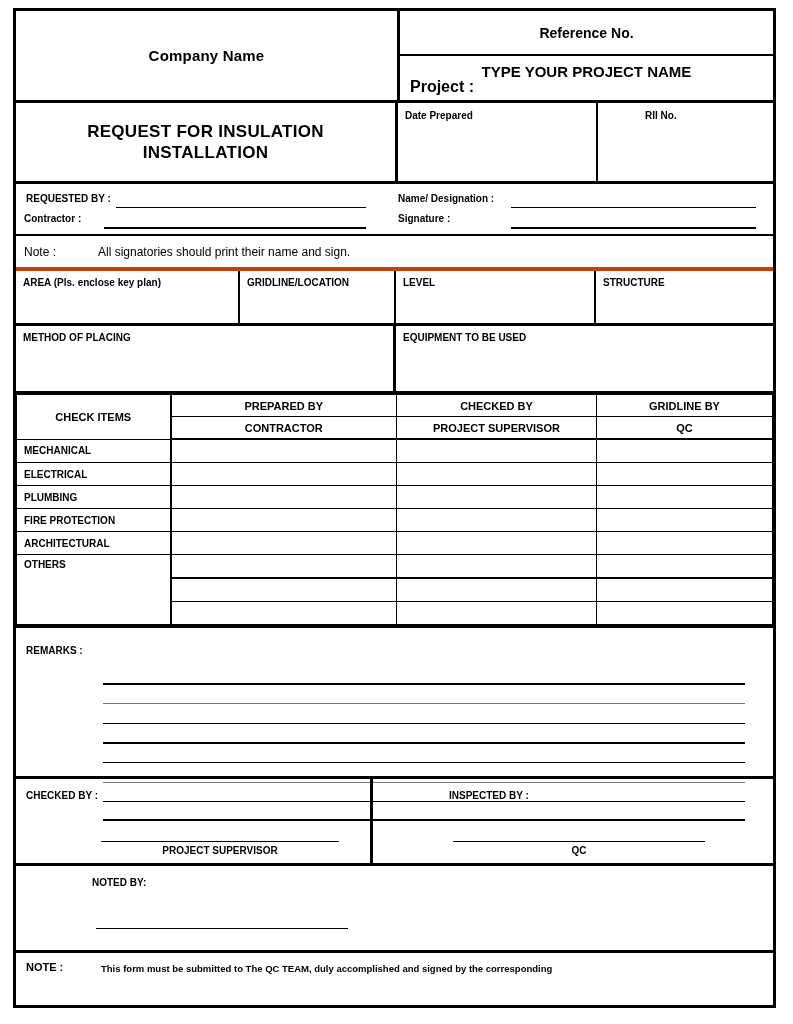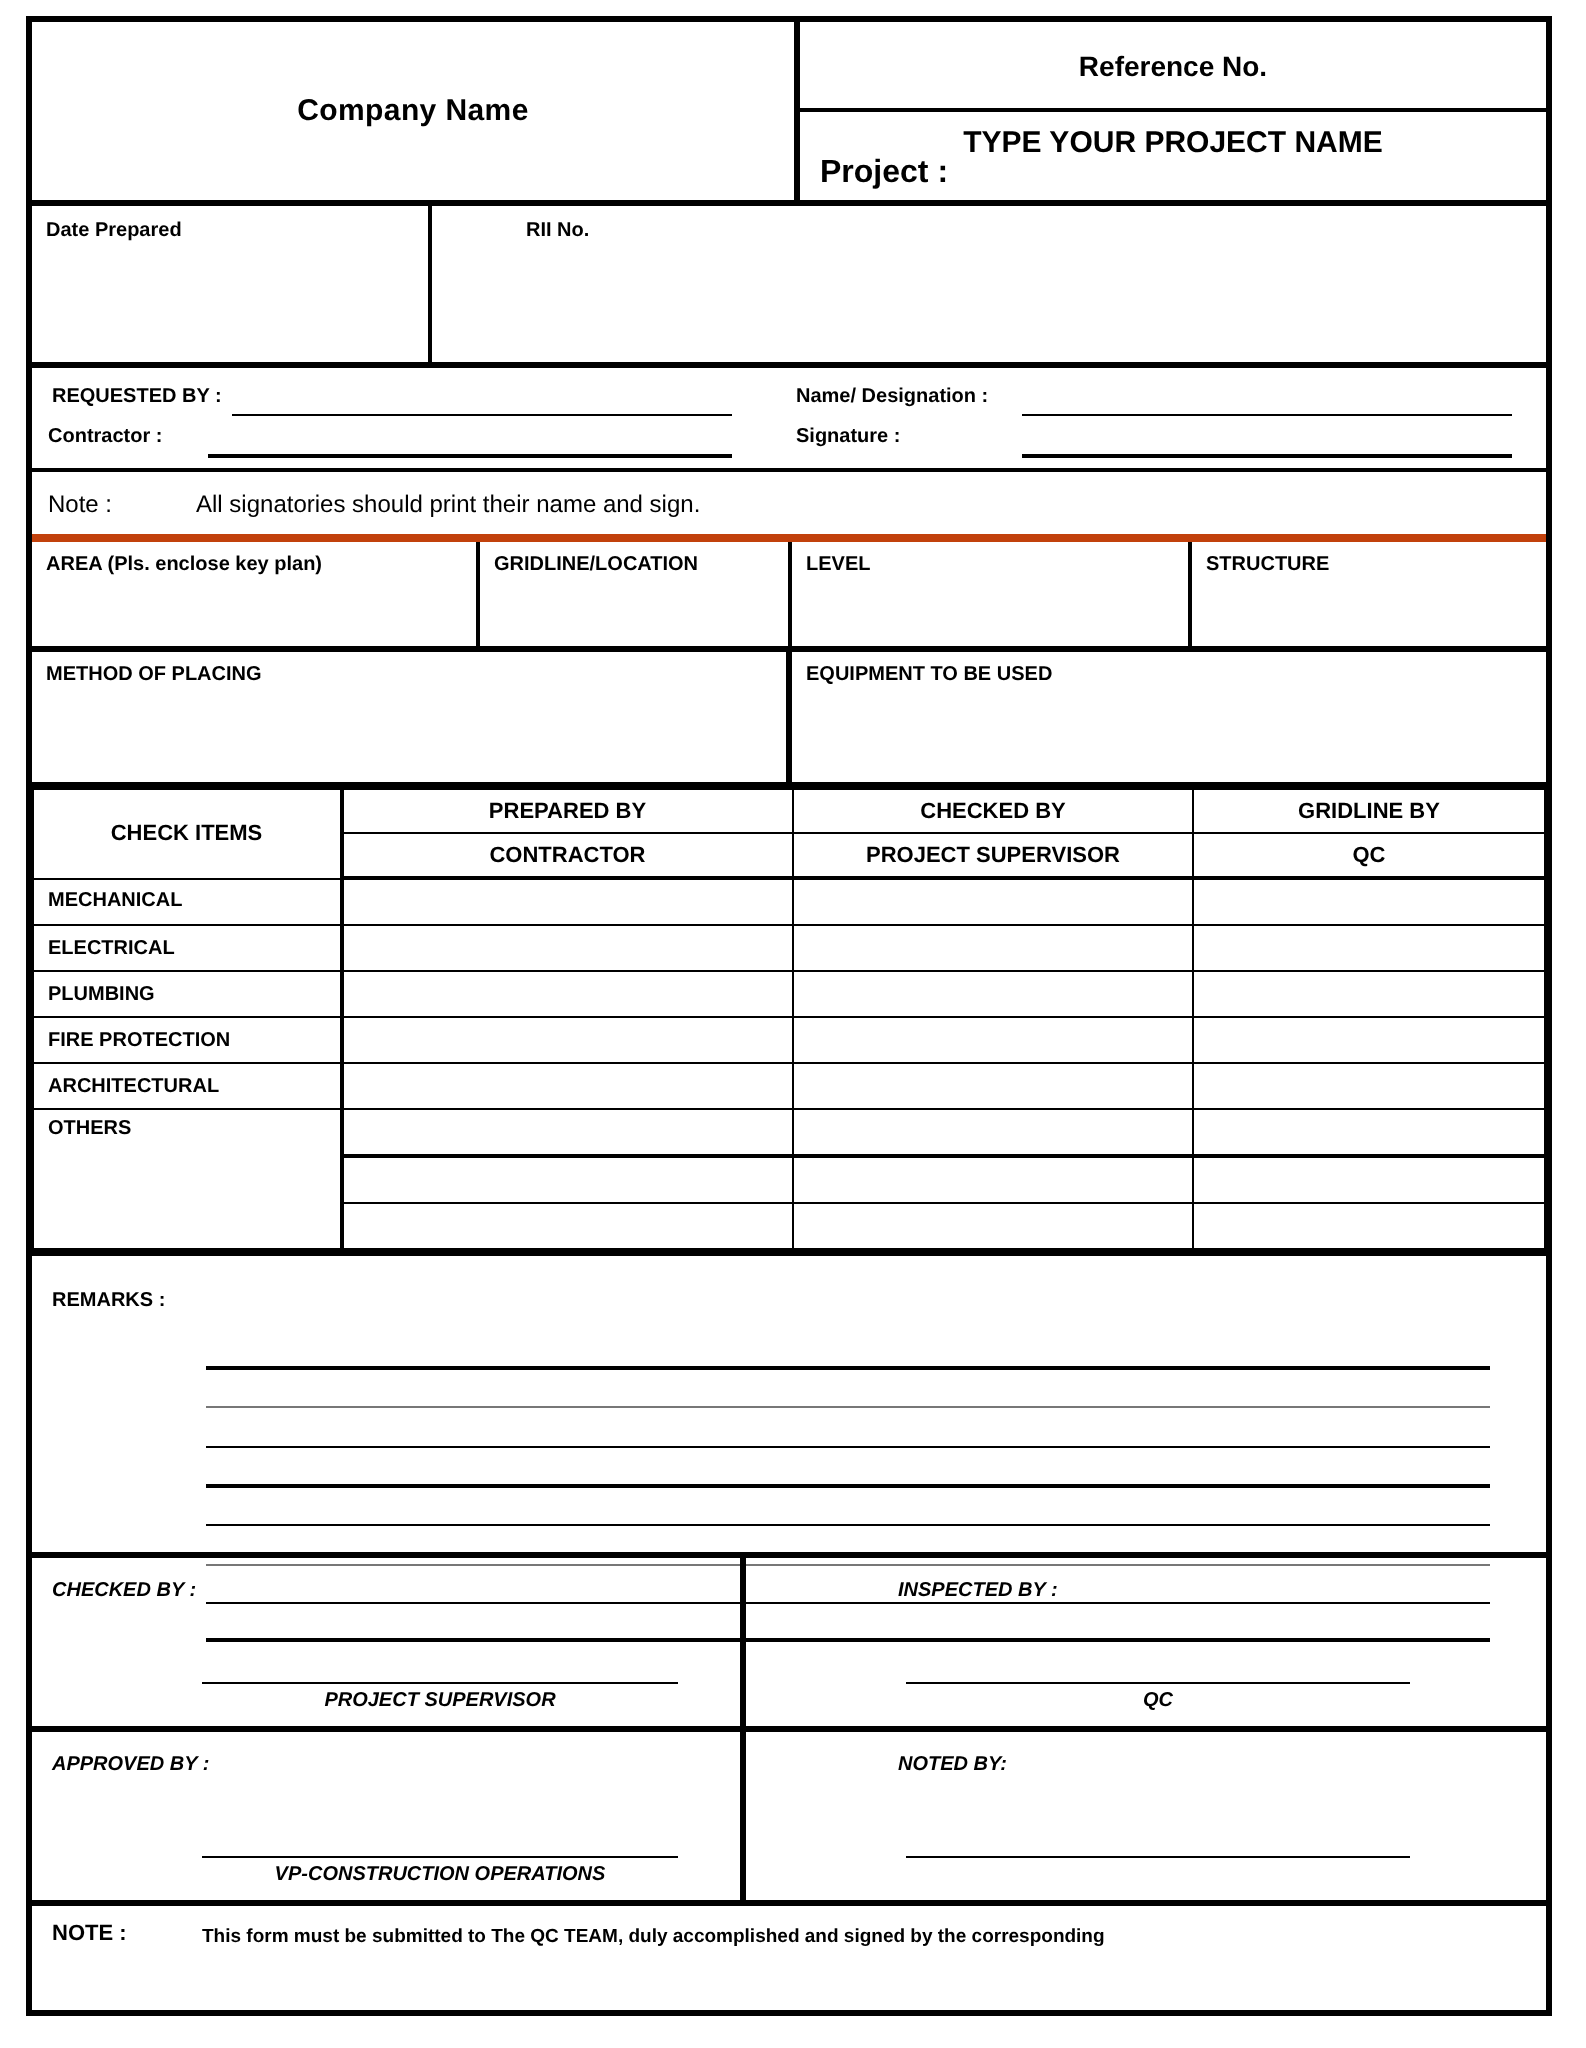--- a/index.html
+++ b/index.html
@@ -149,21 +149,21 @@
     border-bottom:1.4px solid #000;
   }
   .rline.b{border-bottom:2.4px solid #000;}
   .rline.g{border-bottom:1.6px solid #777;}
 
   
   .sigrow{
     border-top:3px solid #000;
     height:87px;box-sizing:border-box;display:flex;
   }
-  .sigcell{box-sizing:border-box;position:relative;height:100%;font-style:italic;}
+  .sigcell{box-sizing:border-box;position:relative;height:100%;}
   .sigcell.left{width:357px;border-right:3px solid #000;}
   .sigcell.right{flex:1;}
   .sig-title{
     position:absolute;left:10px;top:11px;
     font-size:10px;font-weight:bold;
   }
   .sig-title.ind{left:76px;}
   .sig-line{
     position:absolute;border-bottom:1.5px solid #000;
   }
@@ -198,20 +198,26 @@
     <div class="hdr-right">
       <div class="refno">Reference No.</div>
       <div class="projrow">
         <span class="proj-label">Project :</span>
         <span class="proj-value">TYPE YOUR PROJECT NAME</span>
       </div>
     </div>
   </div>
 
   <div class="titlerow">
+    <div class="title-left">
+      <div class="form-title">
+        <div>REQUEST FOR INSULATION</div>
+        <div>INSTALLATION</div>
+      </div>
+    </div>
     <div class="title-right">
       <div class="dateprep">
         <span>Date Prepared</span>
       </div>
       <div class="riino">
         <span>RII No.</span>
       </div>
     </div>
   </div>
 
@@ -348,25 +354,20 @@
       <span class="sig-name" style="left:85px;top:66px;width:238px;">PROJECT SUPERVISOR</span>
     </div>
     <div class="sigcell right">
       <span class="sig-title ind">INSPECTED BY :</span>
       <span class="sig-line" style="left:80px;top:62px;width:252px;"></span>
       <span class="sig-name" style="left:80px;top:66px;width:252px;">QC</span>
     </div>
   </div>
 
   <div class="sigrow">
-    <div class="sigcell left">
-      <span class="sig-title">APPROVED BY :</span>
-      <span class="sig-line" style="left:85px;top:62px;width:238px;"></span>
-      <span class="sig-name" style="left:85px;top:66px;width:238px;">VP-CONSTRUCTION OPERATIONS</span>
-    </div>
     <div class="sigcell right">
       <span class="sig-title ind">NOTED BY:</span>
       <span class="sig-line" style="left:80px;top:62px;width:252px;"></span>
       <span class="sig-name" style="left:80px;top:66px;width:252px;"></span>
     </div>
   </div>
 
   <div class="footnote">
     <span class="fn-label">NOTE :</span>
     <div class="fn-body">

